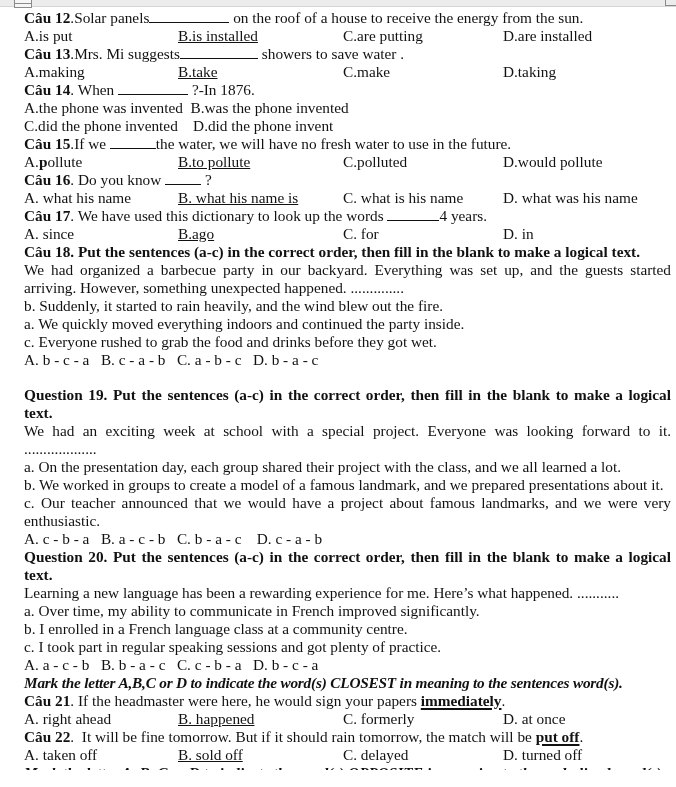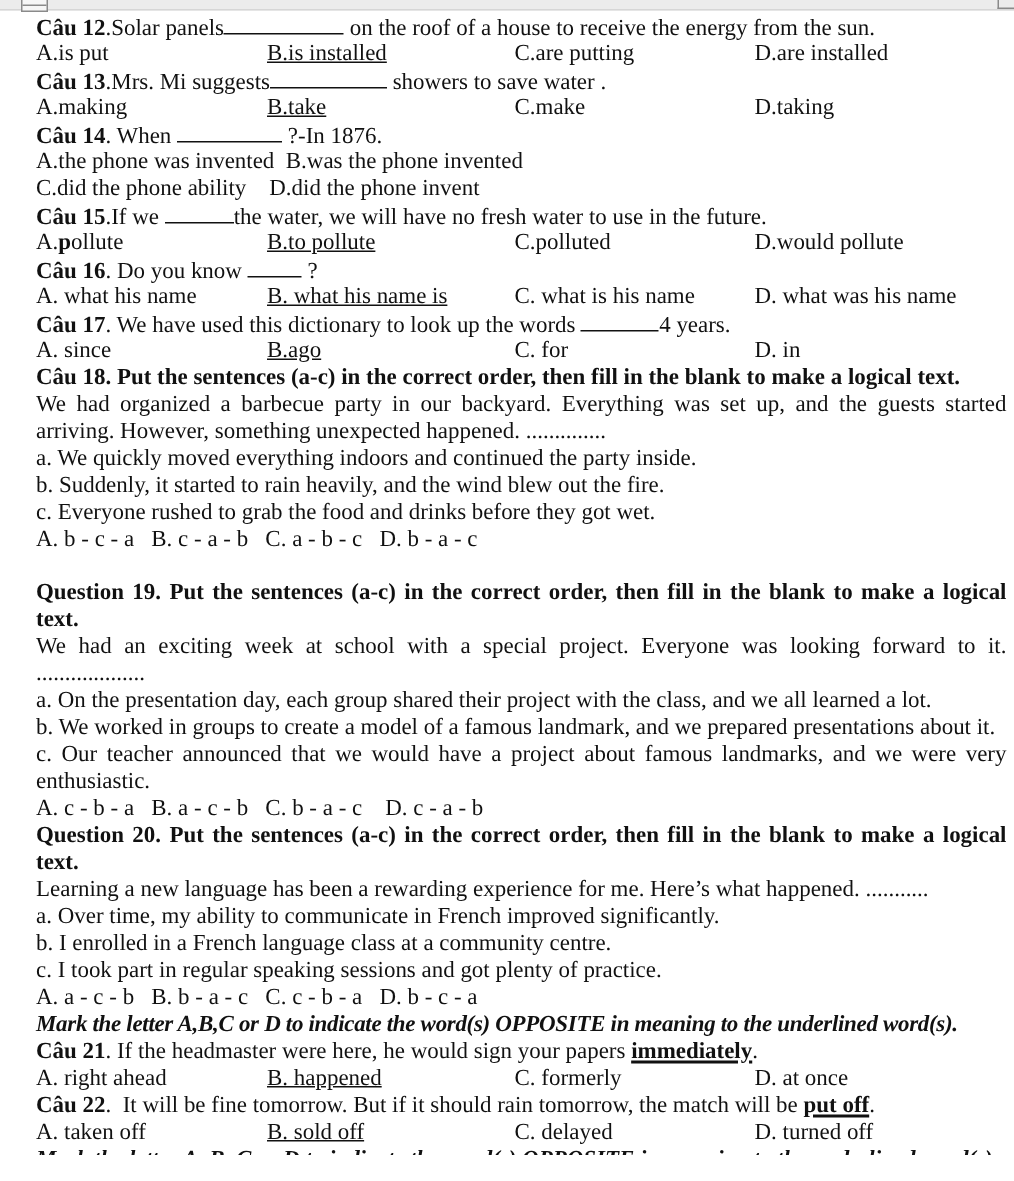--- a/index.html
+++ b/index.html
@@ -52,21 +52,21 @@
     <span class="opt o3">D.taking</span>
   </div>
 
   <div class="line">
     <span class="b">Câu 14</span><span>. When </span><span class="blank" style="width:70px"></span><span> ?-In 1876.</span>
   </div>
   <div class="line">
     <span>A.the phone was invented</span>&nbsp;&nbsp;<span>B.was the phone invented</span>
   </div>
   <div class="line">
-    <span>C.did the phone ability</span>&nbsp;&nbsp;&nbsp;&nbsp;<span>D.did the phone invent</span>
+    <span>C.did the phone invented</span>&nbsp;&nbsp;&nbsp;&nbsp;<span>D.did the phone invent</span>
   </div>
 
   <div class="line">
     <span class="b">Câu 15</span><span>.If we </span><span class="blank" style="width:46px"></span><span>the water, we will have no fresh water to use in the future.</span>
   </div>
   <div class="opts">
     <span class="opt o0"><span>A.</span><span class="b">p</span><span>ollute</span></span>
     <span class="opt o1">B.to pollute</span>
     <span class="opt o2">C.polluted</span>
     <span class="opt o3">D.would pollute</span>
@@ -87,42 +87,42 @@
   </div>
   <div class="opts">
     <span class="opt o0">A. since</span>
     <span class="opt o1">B.ago</span>
     <span class="opt o2">C. for</span>
     <span class="opt o3">D. in</span>
   </div>
 
   <div class="line b">Câu 18. Put the sentences (a-c) in the correct order, then fill in the blank to make a logical text.</div>
   <div class="line wrap">We had organized a barbecue party in our backyard. Everything was set up, and the guests started arriving. However, something unexpected happened. ..............</div>
+  <div class="line">b. Suddenly, it started to rain heavily, and the wind blew out the fire.</div>
   <div class="line">a. We quickly moved everything indoors and continued the party inside.</div>
-  <div class="line">b. Suddenly, it started to rain heavily, and the wind blew out the fire.</div>
   <div class="line">c. Everyone rushed to grab the food and drinks before they got wet.</div>
   <div class="line" style="white-space:pre">A. b - c - a   B. c - a - b   C. a - b - c   D. b - a - c</div>
 
   <div class="gap"></div>
 
   <div class="line wrap b">Question 19. Put the sentences (a-c) in the correct order, then fill in the blank to make a logical text.</div>
   <div class="line wrap">We had an exciting week at school with a special project. Everyone was looking forward to it. ...................</div>
   <div class="line" style="white-space:normal;height:auto">a. On the presentation day, each group shared their project with the class, and we all learned a lot.</div>
   <div class="line wrap">b. We worked in groups to create a model of a famous landmark, and we prepared presentations about it.</div>
   <div class="line wrap">c. Our teacher announced that we would have a project about famous landmarks, and we were very enthusiastic.</div>
   <div class="line" style="white-space:pre">A. c - b - a   B. a - c - b   C. b - a - c    D. c - a - b</div>
 
   <div class="line wrap b">Question 20. Put the sentences (a-c) in the correct order, then fill in the blank to make a logical text.</div>
   <div class="line">Learning a new language has been a rewarding experience for me. Here’s what happened. ...........</div>
   <div class="line">a. Over time, my ability to communicate in French improved significantly.</div>
   <div class="line">b. I enrolled in a French language class at a community centre.</div>
   <div class="line">c. I took part in regular speaking sessions and got plenty of practice.</div>
   <div class="line" style="white-space:pre">A. a - c - b   B. b - a - c   C. c - b - a   D. b - c - a</div>
 
-  <div class="line bi" style="letter-spacing:-0.2px">Mark the letter A,B,C or D to indicate the word(s) OPPOSITE in meaning to the underlined word(s).</div>
+  <div class="line bi" style="letter-spacing:-0.2px">Mark the letter A,B,C or D to indicate the word(s) CLOSEST in meaning to the sentences word(s).</div>
 
   <div class="line">
     <span class="b">Câu 21</span><span>. If the headmaster were here, he would sign your papers </span><span class="b u">immediately</span><span>.</span>
   </div>
   <div class="opts">
     <span class="opt o0">A. right ahead</span>
     <span class="opt o1">B. happened</span>
     <span class="opt o2">C. formerly</span>
     <span class="opt o3">D. at once</span>
   </div>

